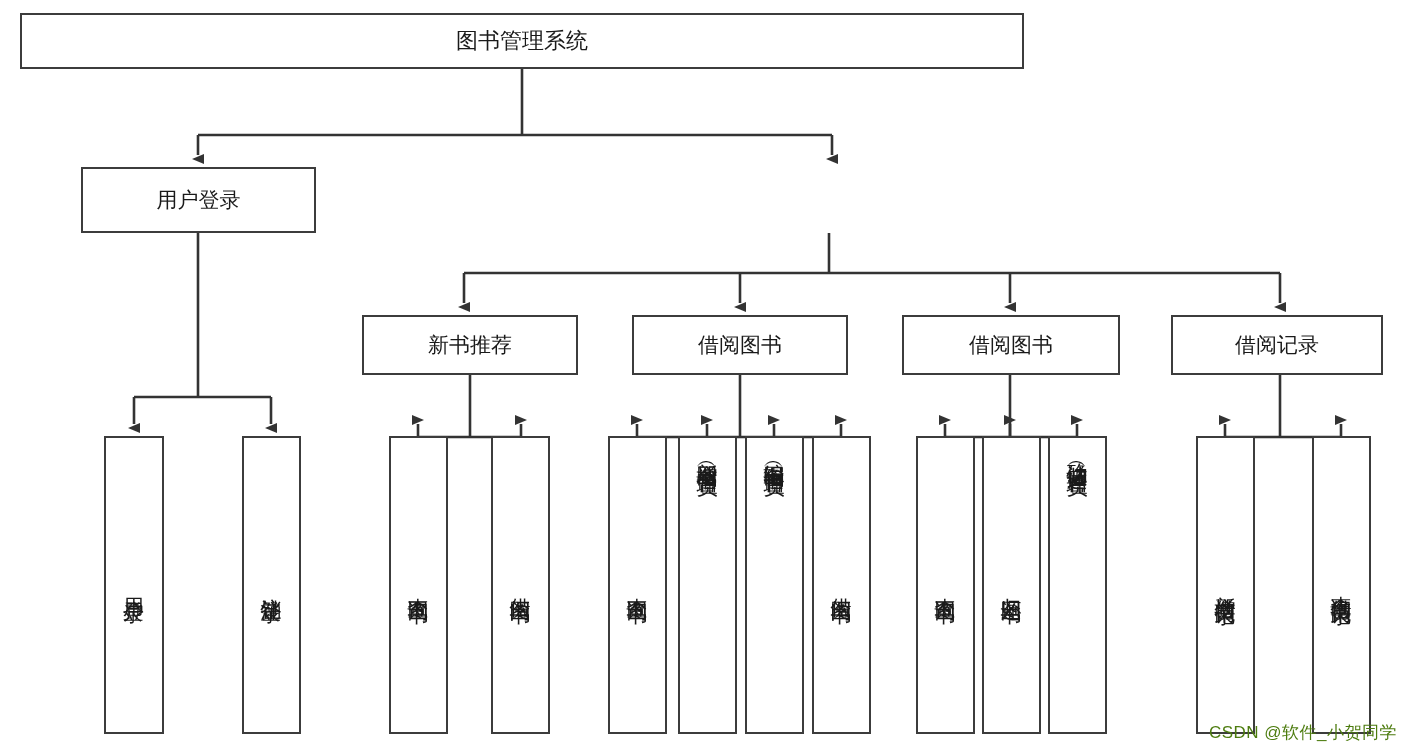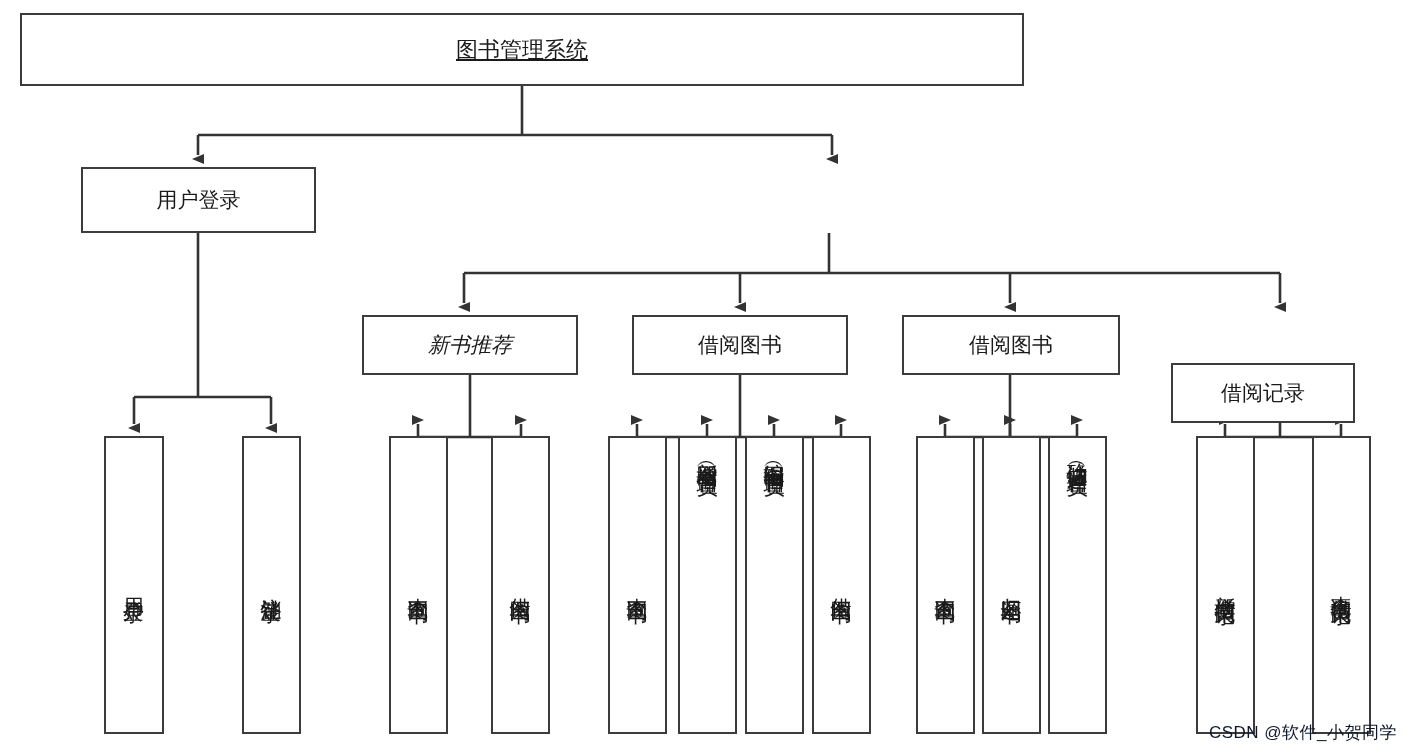--- a/index.html
+++ b/index.html
@@ -63,21 +63,21 @@
   }
   .node.vertical.centered {
     align-items: center;
     padding-top: 0;
   }
   #watermark {
     position: absolute;
     right: 8px;
     bottom: 3px;
     font-size: 17px;
-    color: #0f172a;
+    color: #4d7c0f;
     letter-spacing: 0.5px;
     pointer-events: none;
     user-select: none;
     white-space: nowrap;
     text-align: right;
   }
 </style>
 </head>
 <body>
 
@@ -138,38 +138,38 @@
     </g>
 
     <g stroke="#333333" stroke-width="2.6" fill="none">
       <path d="M1280,375 L1280,437"></path>
       <path d="M1225,437 L1341,437"></path>
       <path d="M1225,437 L1225,424" marker-end="url(#arrowhead)"></path>
       <path d="M1341,437 L1341,424" marker-end="url(#arrowhead)"></path>
     </g>
   </svg>
 
-  <div class="node horizontal root-node" style="left:20px; top:13px; width:1004px; height:73px;text-decoration:underline;">
+  <div class="node horizontal root-node" style="left:20px; top:13px; width:1004px; height:56px;">
     <span class="node-label">图书管理系统</span>
   </div>
 
   <div class="node horizontal" style="left:81px; top:167px; width:235px; height:66px;">
     <span class="node-label">用户登录</span>
   </div>
 
-  <div class="node horizontal" style="left:362px; top:315px; width:216px; height:60px;font-style:italic;">
+  <div class="node horizontal" style="left:362px; top:315px; width:216px; height:60px;">
     <span class="node-label">新书推荐</span>
   </div>
   <div class="node horizontal" style="left:632px; top:315px; width:216px; height:60px;">
     <span class="node-label">借阅图书</span>
   </div>
   <div class="node horizontal" style="left:902px; top:315px; width:218px; height:60px;">
     <span class="node-label">借阅图书</span>
   </div>
-  <div class="node horizontal" style="left:1171px; top:315px; width:184px; height:60px;margin-top:48px;">
+  <div class="node horizontal" style="left:1171px; top:315px; width:212px; height:60px;">
     <span class="node-label">借阅记录</span>
   </div>
 
   <div class="node vertical centered" style="left:104px; top:436px; width:60px; height:298px;">
     <span class="node-label">用户登录</span>
   </div>
   <div class="node vertical centered" style="left:242px; top:436px; width:59px; height:298px;">
     <span class="node-label">注销登录</span>
   </div>
 

